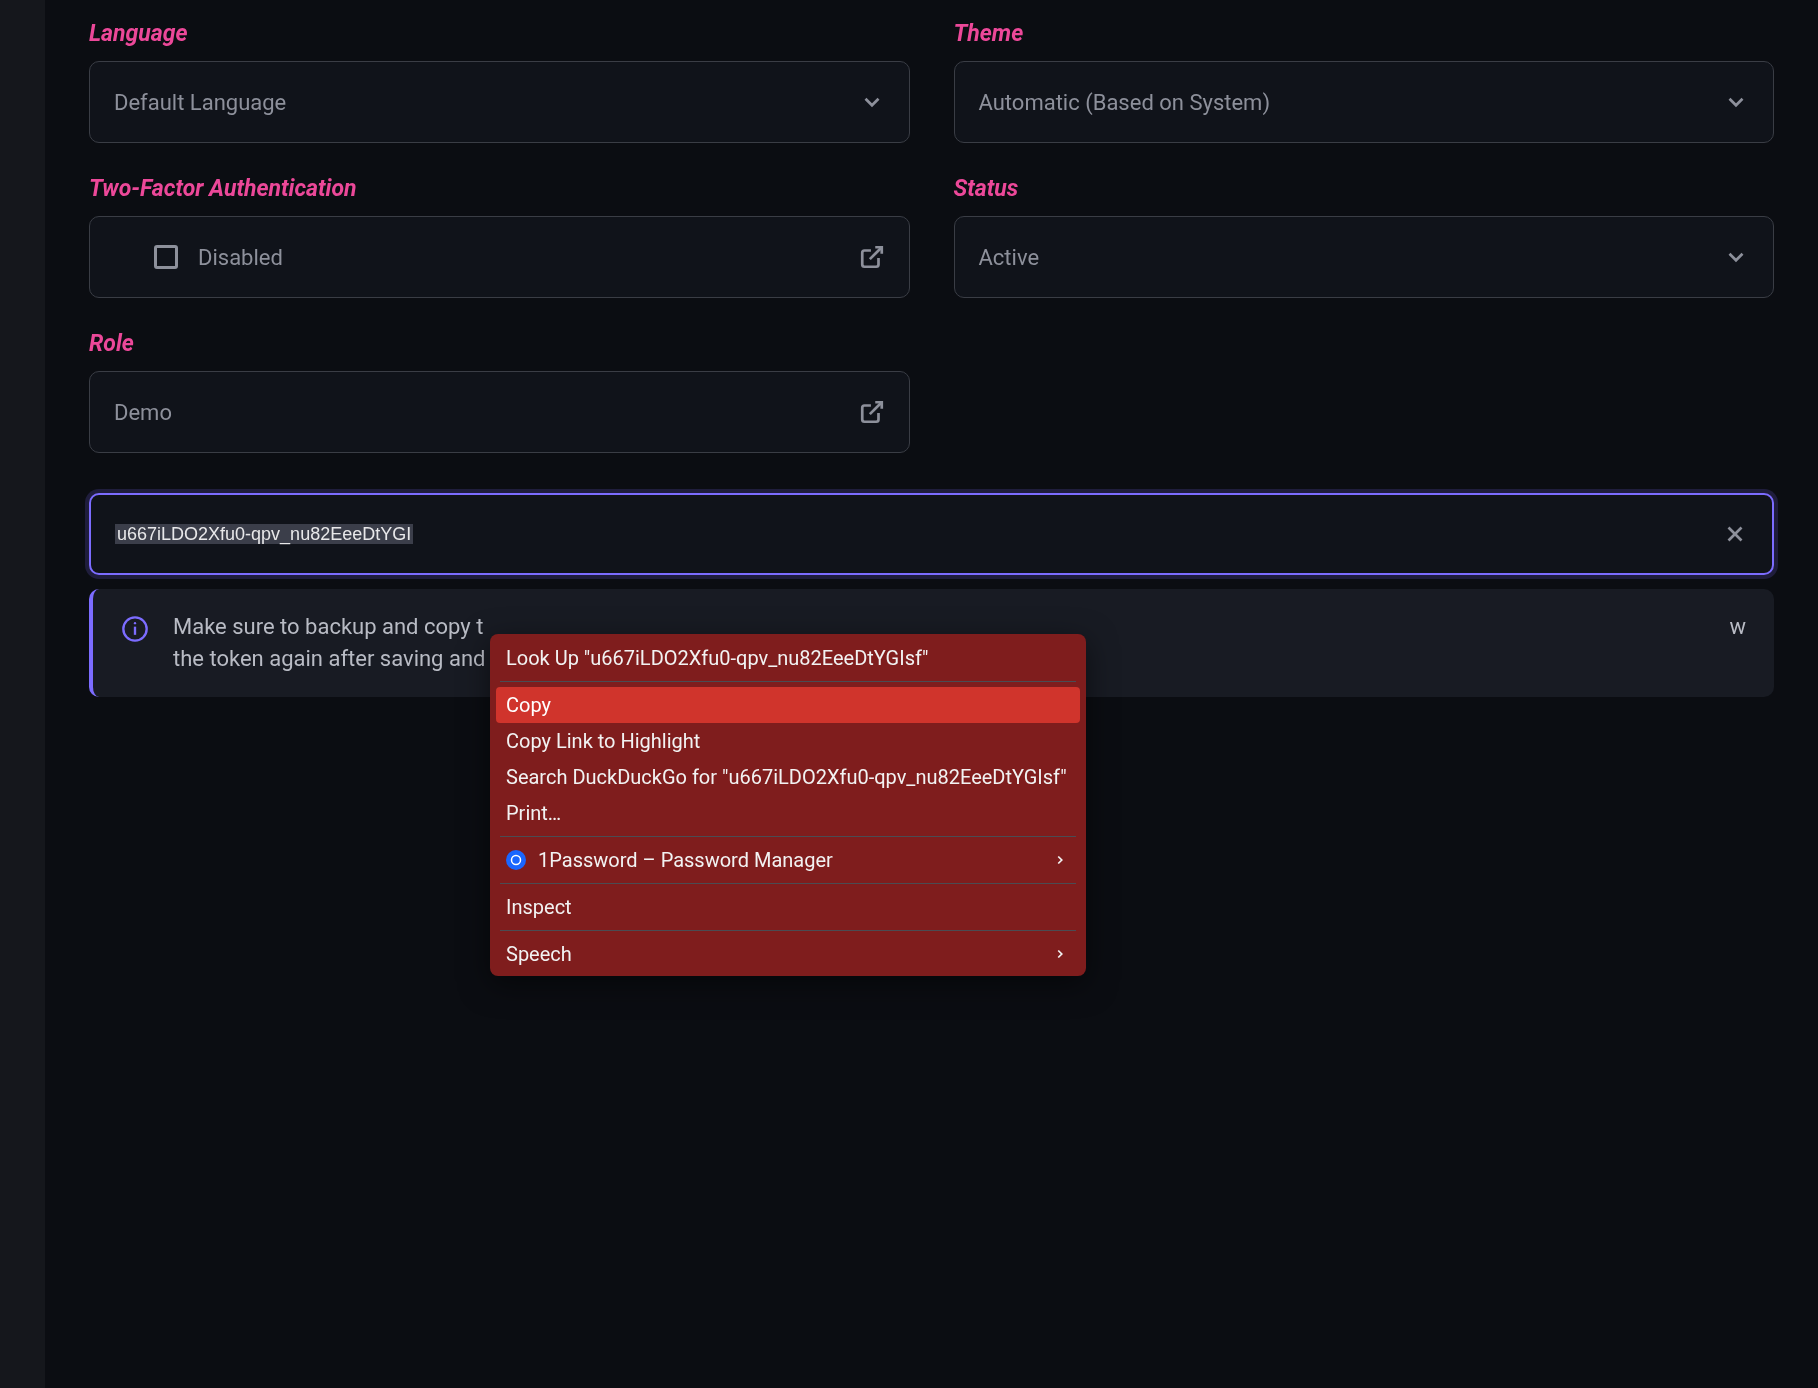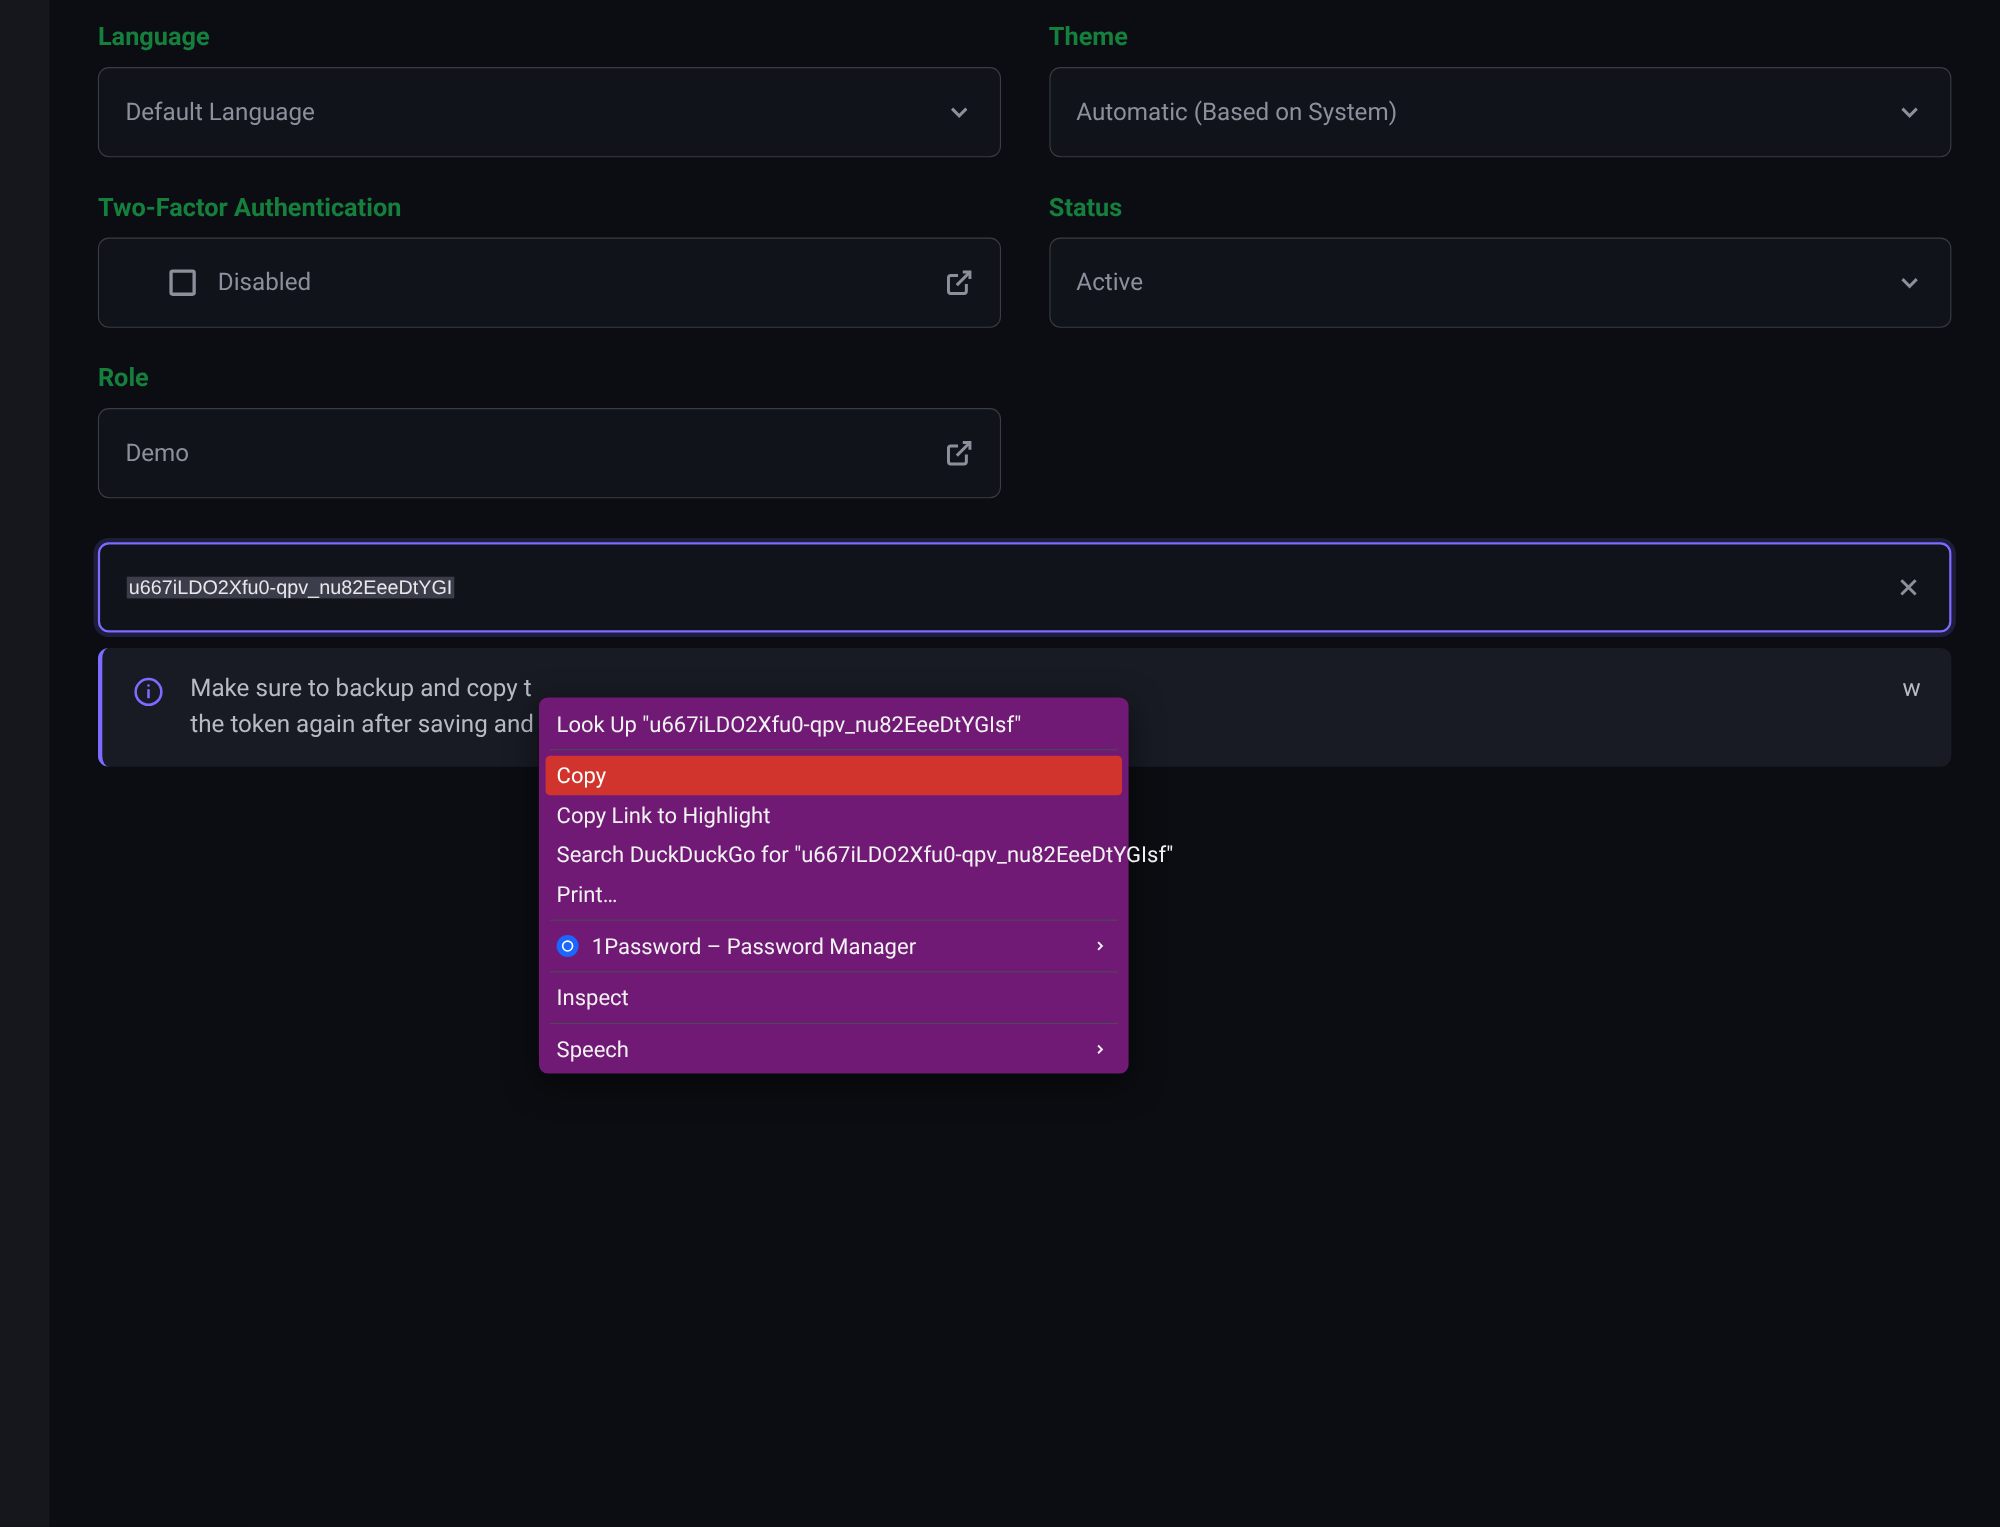--- a/index.html
+++ b/index.html
@@ -26,21 +26,22 @@
   .grid {
     display: grid;
     grid-template-columns: 1fr 1fr;
     column-gap: 44px;
     row-gap: 32px;
   }
   .field { display: flex; flex-direction: column; gap: 14px; }
   .label {
     font-weight: 700;
     font-size: 23px;
-    color: #15803d;
+    color: #ec4899;
+    font-style: italic;
   }
   .label-row { display:flex; align-items:center; gap:8px; }
   .dot { width:6px;height:6px;border-radius:50%;background:#6b6f7a; display:inline-block;}
   .control {
     border: 1px solid #3a3d45;
     border-radius: 10px;
     background: #10131a;
     height: 82px;
     display: flex;
     align-items: center;
@@ -90,22 +91,22 @@
     color:#b8bbc4;
     font-size:22px;
     line-height:1.45;
   }
   .notice .icon { color:#7c6cff; width:28px;height:28px; margin-top:4px;}
   
   .ctx-menu {
     position:absolute;
     left:490px;
     top:634px;
-    width:536px;
-    background:#701a75;
+    width:596px;
+    background:#7f1d1d;
     border-radius:8px;
     box-shadow: 0 8px 30px rgba(0,0,0,0.5);
     padding: 6px 6px 4px 6px;
     color:#f2f2f2;
     font-size:20px;
   }
   .ctx-item {
     padding: 6px 10px;
     border-radius:4px;
     display:flex;

